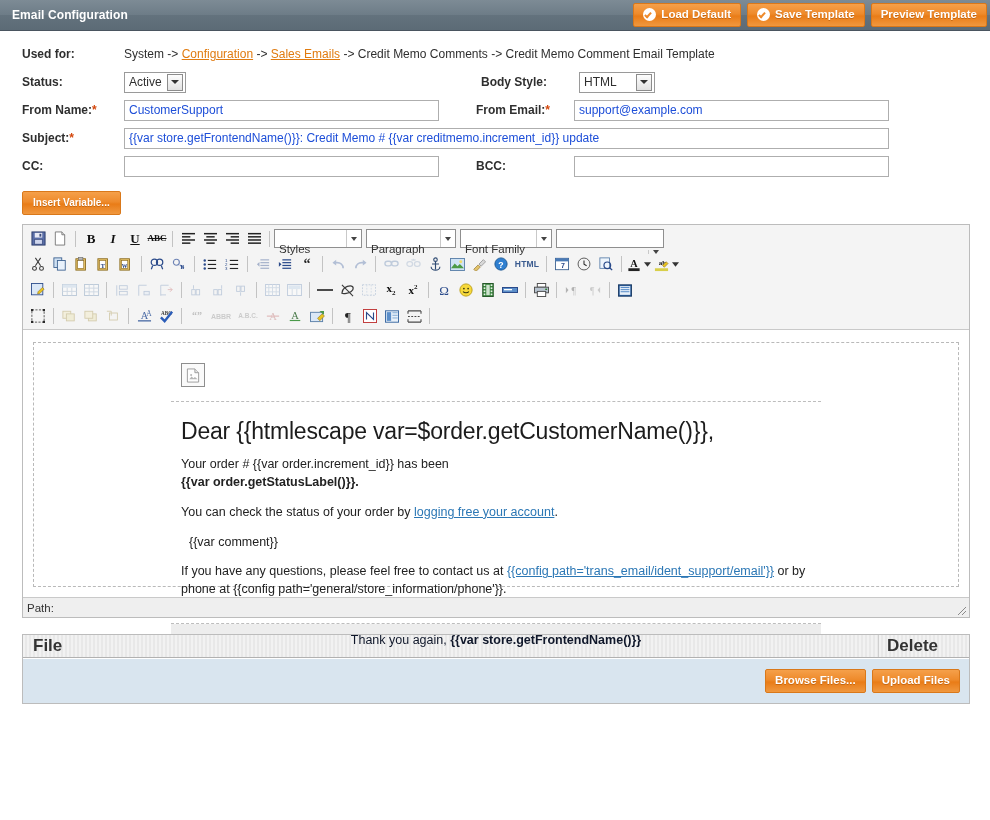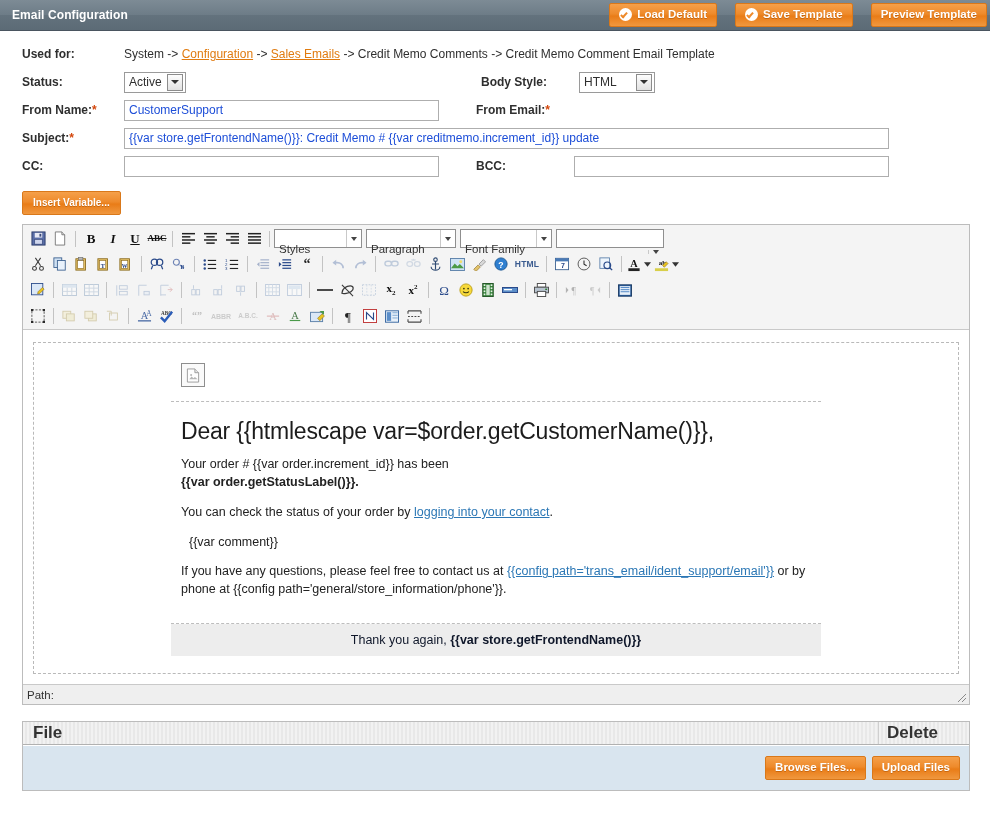--- a/index.html
+++ b/index.html
@@ -37,21 +37,21 @@
   .header-title {
     color: #ffffff;
     font-size: 12px;
     font-weight: bold;
     flex: 0 0 auto;
     letter-spacing: 0.1px;
   }
   .header-actions {
     margin-left: auto;
     display: flex;
-    gap: 18px;
+    gap: 6px;
     align-items: center;
   }
   .btn-orange {
     background: linear-gradient(to bottom, #f5a04a 0%, #ee8a2b 45%, #e97c17 55%, #f0983f 100%);
     border: 1px solid #d9781a;
     border-radius: 2px;
     color: #ffffff;
     font-size: 11.5px;
     font-weight: bold;
     padding: 4px 9px 5px 9px;
@@ -249,21 +249,21 @@
   .w-fam    { width: 92px; }
   .w-size   { width: 108px; flex-direction: column; }
 
   svg.ic { display:block; }
 
   
   .canvas {
     background: #ffffff;
     border-top: 1px solid #c9c9c9;
     padding: 12px 10px 10px 10px;
-    height: 355px;
+    height: 268px;
     box-sizing: border-box;
   }
   .canvas-inner {
     border: 1px dashed #b9b9b9;
     height: 100%;
     box-sizing: border-box;
     padding: 14px 12px;
     background: #fff;
   }
   .mail {
@@ -413,20 +413,21 @@
         <span class="sel-val">HTML</span>
         <span class="sel-arrow"></span>
       </div>
     </div>
 
     <div class="row">
       <div class="lbl lbl-col1"><span>From Name:</span><span class="req">*</span></div>
       <input class="txt w-half" type="text" value="CustomerSupport" style="">
       <div style="width:37px"></div>
       <div class="lbl lbl-col2"><span>From Email:</span><span class="req">*</span></div>
+      <input class="txt w-half" type="text" value="support@example.com" style="">
     </div>
 
     <div class="row">
       <div class="lbl lbl-col1"><span>Subject:</span><span class="req">*</span></div>
       <input class="txt w-full" type="text" value="{{var store.getFrontendName()}}: Credit Memo # {{var creditmemo.increment_id}} update" style="">
     </div>
 
     <div class="row">
       <div class="lbl lbl-col1">CC:</div>
       <input class="txt w-half" type="text" value="" style="">
@@ -1049,21 +1050,21 @@
                   <circle cx="5" cy="7.5" r="1.1" fill="#b5b5b5"></circle>
                 </svg>
             </div>
           </div>
 
           <div class="mail-body">
             <div class="greeting">Dear {{htmlescape var=$order.getCustomerName()}},</div>
 
             <p class="mail-p"><span>Your order # {{var order.increment_id}} has been </span><br><b>{{var order.getStatusLabel()}}.</b></p>
 
-            <p class="mail-p"><span>You can check the status of your order by </span><a href="#">logging into your contact</a><span>.</span></p>
+            <p class="mail-p"><span>You can check the status of your order by </span><a href="#">logging free your account</a><span>.</span></p>
 
             <p class="mail-p indent">{{var comment}}</p>
 
             <p class="mail-p"><span>If you have any questions, please feel free to contact us at </span><a href="#">{{config path='trans_email/ident_support/email'}}</a><span> or by phone at {{config path='general/store_information/phone'}}.</span></p>
           </div>
 
           <div class="mail-foot"><span>Thank you again, </span><b>{{var store.getFrontendName()}}</b></div>
 
         </div>
       </div>

